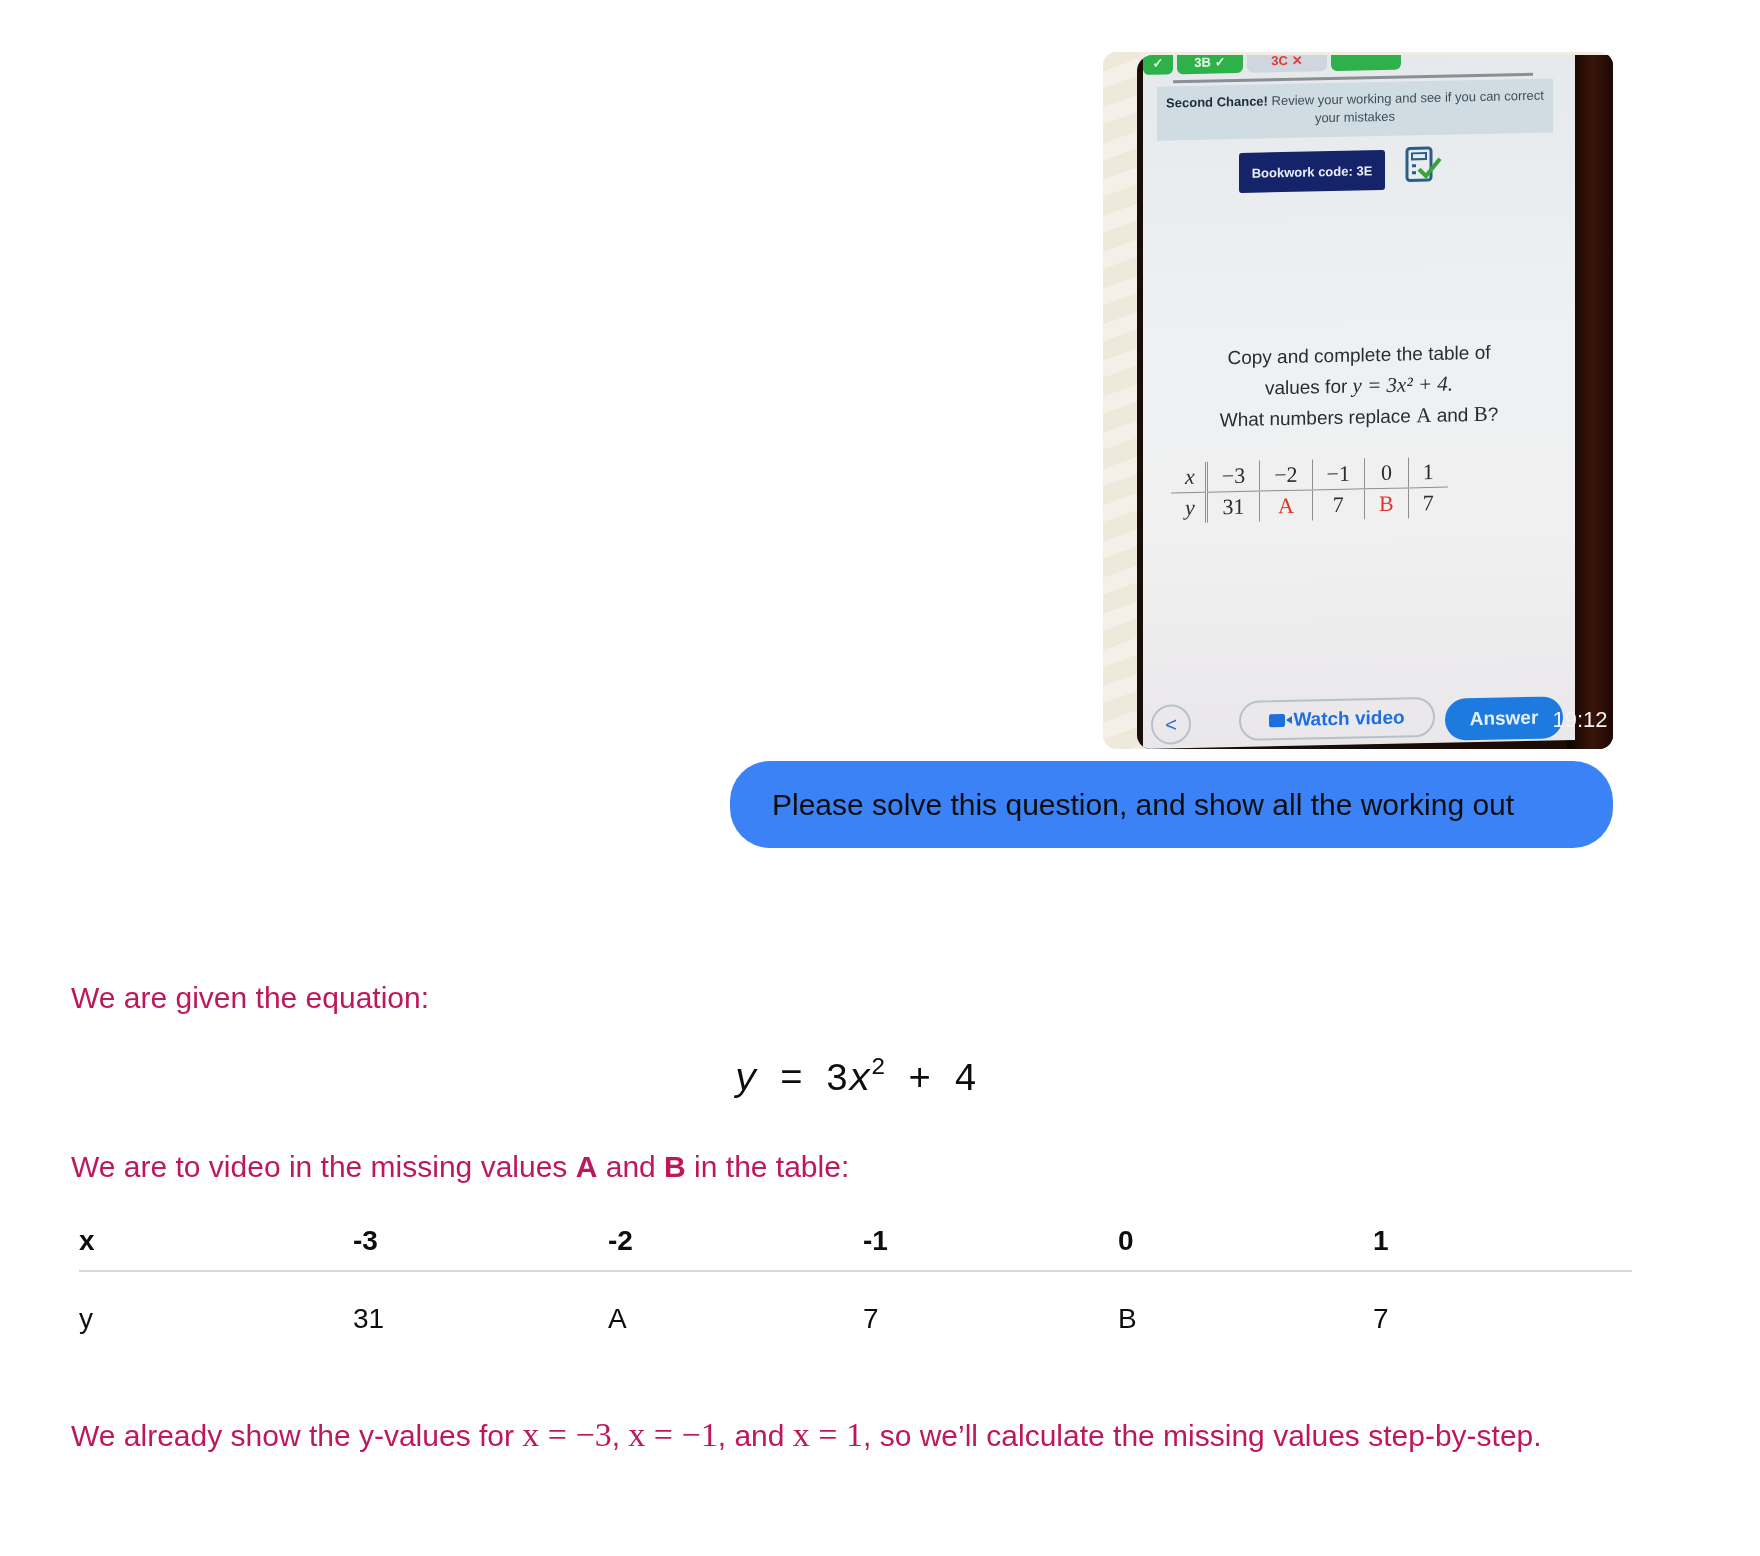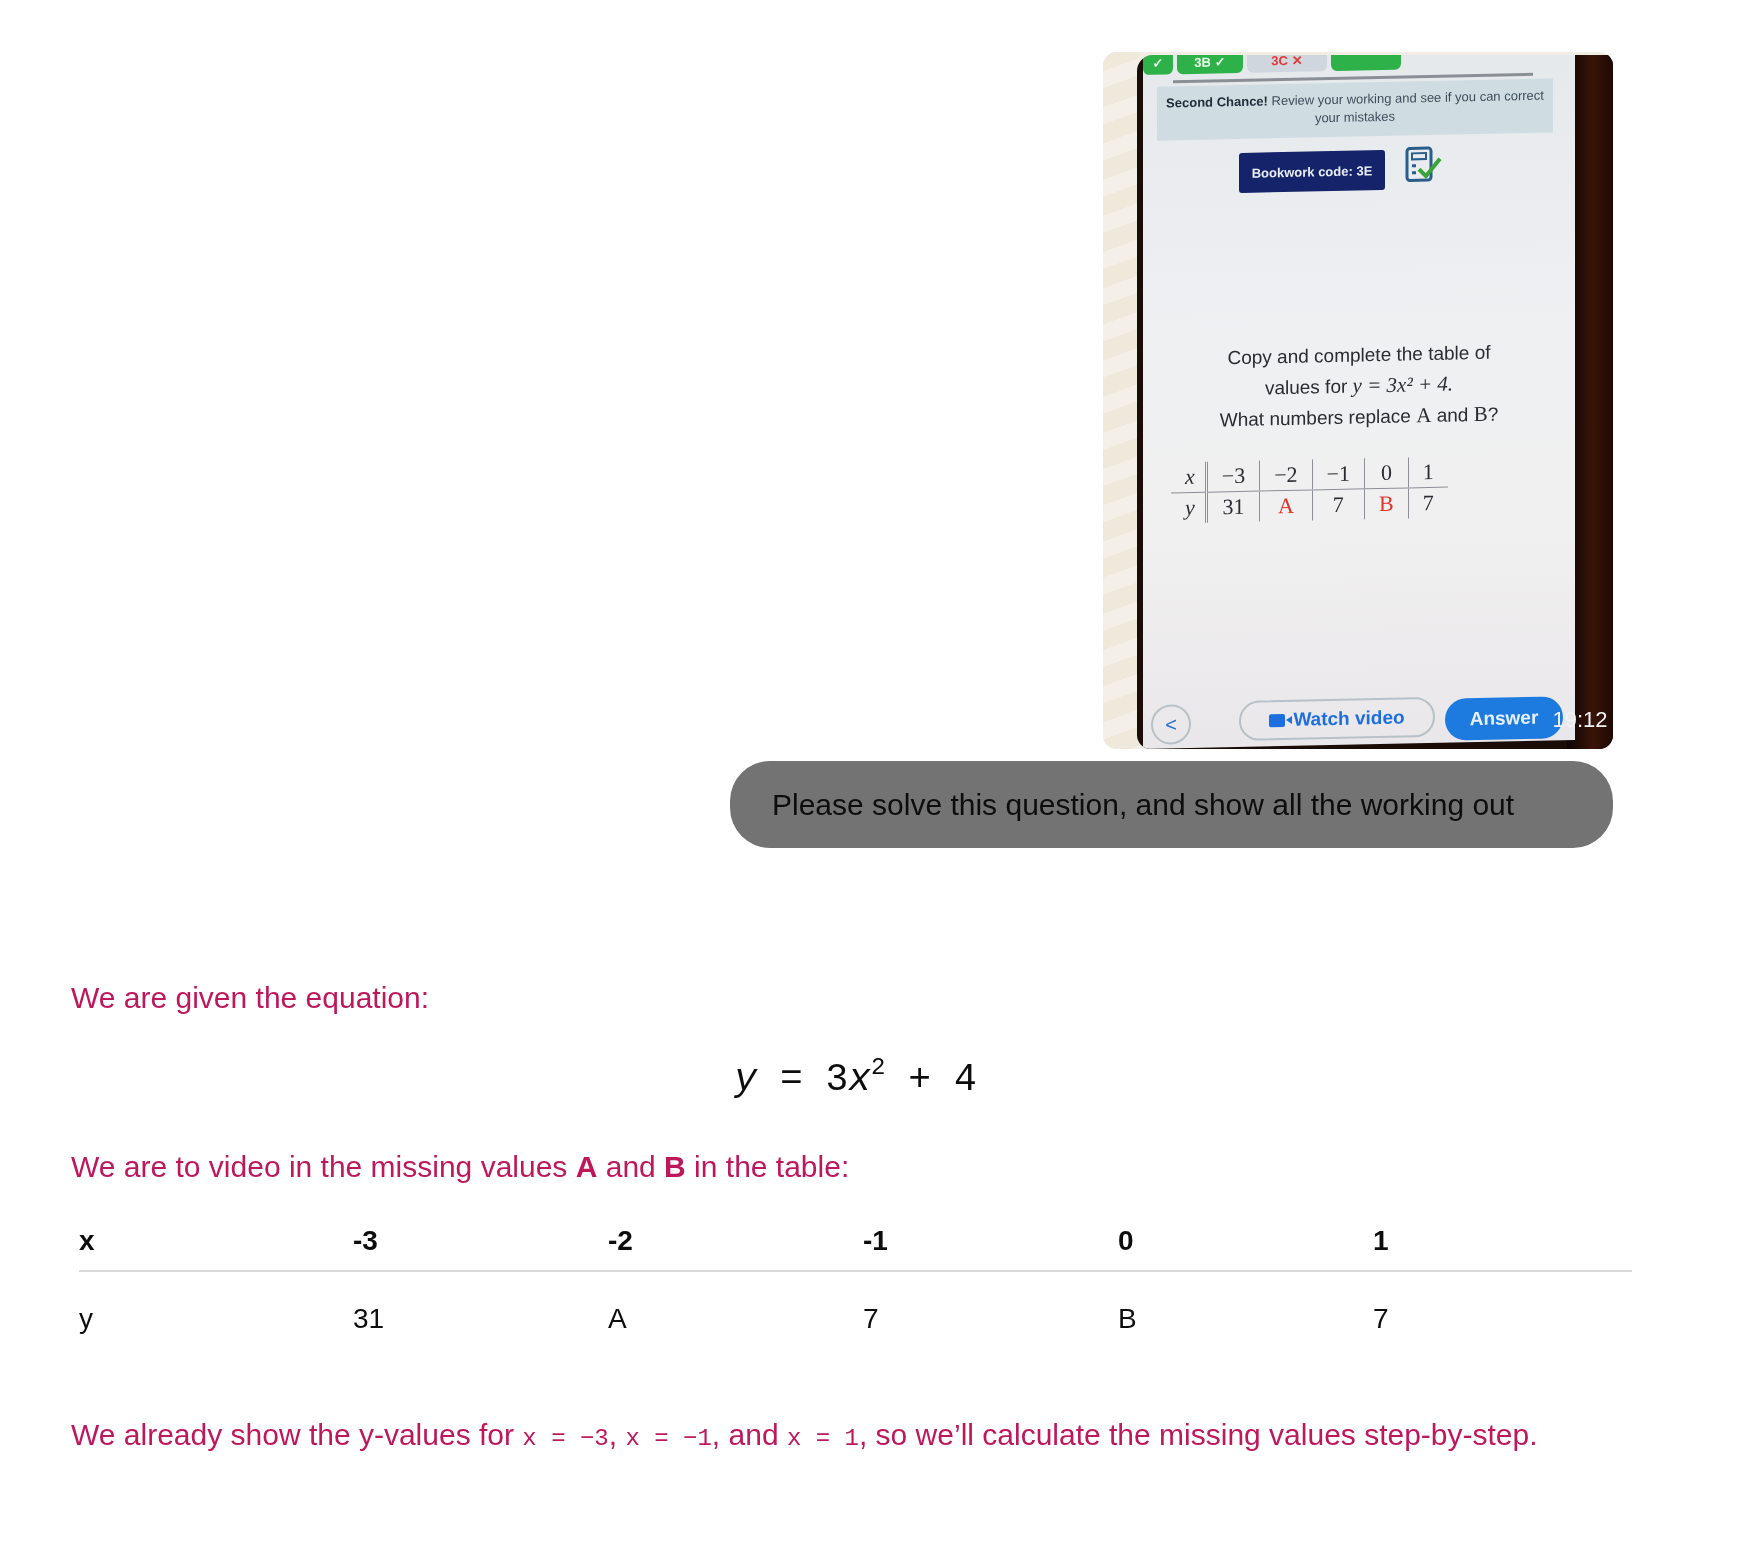--- a/index.html
+++ b/index.html
@@ -62,21 +62,21 @@
                       border-width:4px 6px 4px 0; border-color:transparent #1d6fe0 transparent transparent; }
   .answer-btn { position:absolute; left:302px; top:650px; width:118px; height:42px;
                 background:#1d7be0; color:#e6f0fb; border-radius:22px;
                 font:bold 19px "Liberation Sans", sans-serif;
                 display:flex; align-items:center; justify-content:center; }
   .clock { position:absolute; right:0; top:652px; width:66px; color:#f3f3f3;
            font:22px "Liberation Sans", sans-serif; text-align:center; }
 
   
   .bubble { position:absolute; left:730px; top:761px; width:883px; height:87px;
-            background:#737373; border-radius:40px; box-sizing:border-box;
+            background:#3b82f6; border-radius:40px; box-sizing:border-box;
             padding-left:42px; display:flex; align-items:center;
             font-size:30px; color:#0d0d0d; }
 
   
   .resp { position:absolute; left:71px; width:1553px; font-size:30px; line-height:56px; color:#be185d; }
   .p1 { top:970px; }
   .eq { position:absolute; left:79px; top:1050px; width:1553px; text-align:center;
         font-family:Liberation Mono, monospace; font-size:38px; line-height:60px; }
   .eq i { font-style:italic; }
   .eq sup { font-size:24px; vertical-align:16px; line-height:0; }
@@ -85,21 +85,21 @@
 
   .ans-table { position:absolute; left:79px; top:1212px; width:1553px; border-collapse:collapse;
                font-size:28px; }
   .ans-table th { text-align:left; font-weight:bold; height:58px; padding:0; vertical-align:middle;
                   border-bottom:2px solid #d9d9d9; }
   .ans-table td { text-align:left; height:94px; padding:0; vertical-align:middle; }
   .ans-table .c0 { width:274px; }
   .ans-table .cn { width:255px; }
 
   .p3 { top:1407px; }
-  .p3 .m { font-family:Liberation Mono, monospace; font-size:24px; }
+  .p3 .m { font-family:Liberation Serif, serif; font-size:34px; }
 </style>
 </head>
 <body>
 
 <div class="photo">
   <div class="wallpaper"></div>
   <div class="phone">
     <div class="bezel-right"></div>
     <div class="screen">
 

